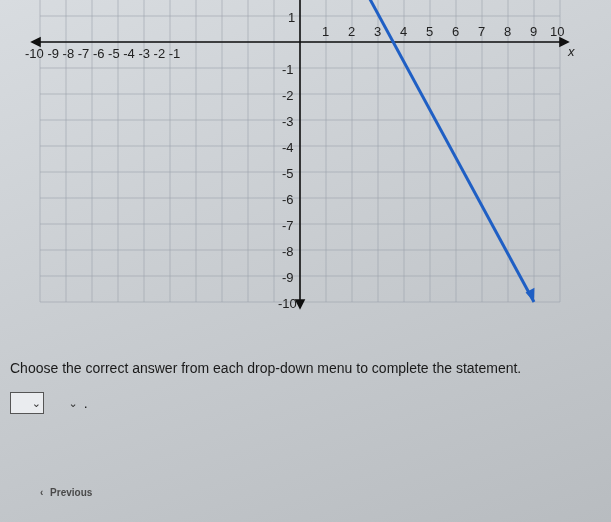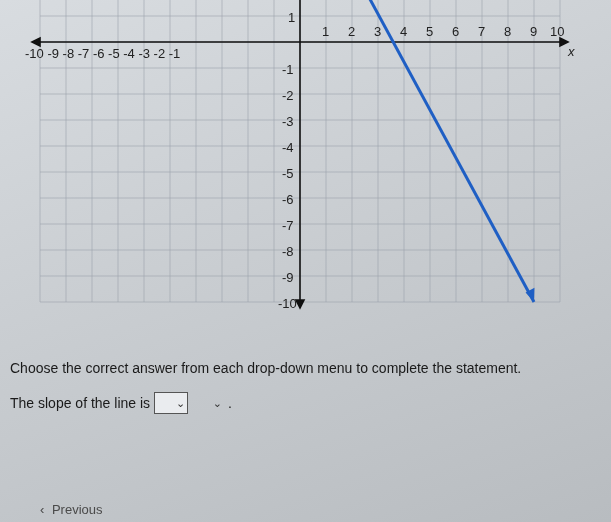--- a/index.html
+++ b/index.html
@@ -47,25 +47,26 @@
       min-width: 34px;
       height: 22px;
       padding: 0 2px;
       cursor: pointer;
       font-size: 11px;
       color: #333;
     }
     .dropdown.narrow { min-width: 20px; border: none; background: transparent; }
     .prev-link {
       position: absolute;
-      bottom: 5px;
+      bottom: 24px;
       left: 40px;
-      font-size: 13px;
+      font-size: 10px;
       color: #4a4a4a;
       cursor: pointer;
+      font-weight: bold;
     }
     .prev-link::before {
       content: "‹ ";
       letter-spacing: 2px;
     }
   </style>
 </head>
 <body>
 
 <div class="graph-container">
@@ -154,21 +155,20 @@
       <text x="5" y="58">-10 -9  -8  -7  -6  -5  -4  -3  -2  -1</text>
 
       <text x="548" y="56" font-style="italic">x</text>
     </g>
   </svg>
 </div>
 
 <div class="question-area">
   <p class="instruction">Choose the correct answer from each drop-down menu to complete the statement.</p>
   <div class="statement">
-    <span>The slope of the line is</span>
     <span class="dropdown">
       <span>⌄</span>
     </span>
     &nbsp;&nbsp;
     <span class="dropdown narrow">
       <span>⌄</span>
     </span>
     <span>.</span>
   </div>
 </div>

